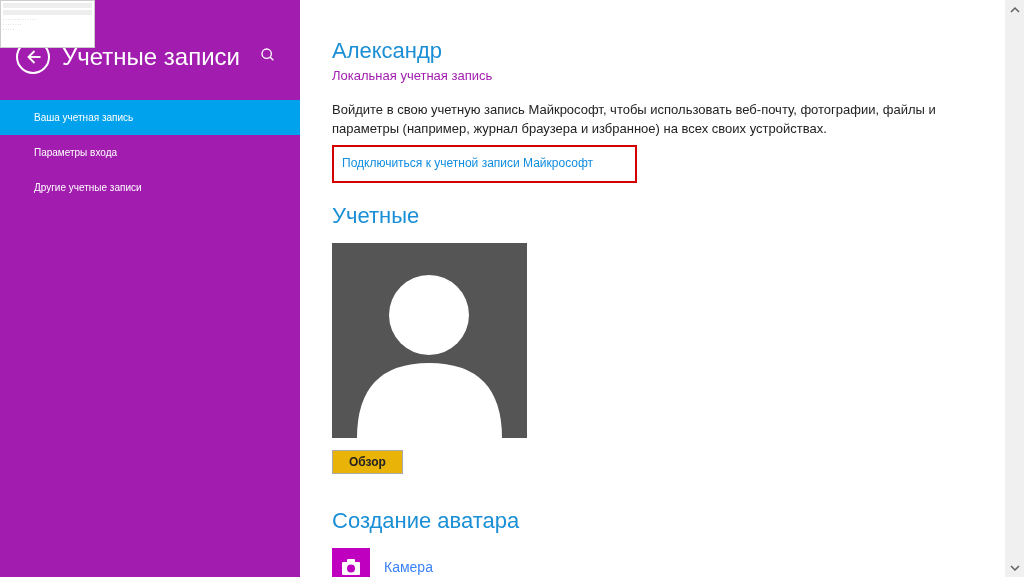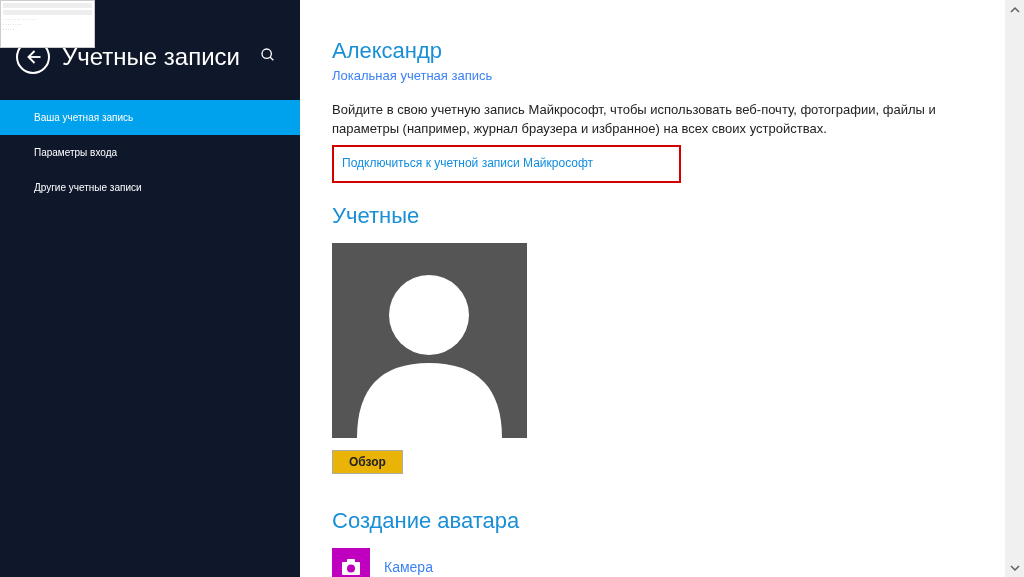--- a/index.html
+++ b/index.html
@@ -35,21 +35,21 @@
     color: #606060;
     font-size: 10px;
     display: flex;
     align-items: center;
     justify-content: center;
     cursor: pointer;
   }
   .scroll-track { flex: 1; width: 19px; background: #f0f0f0; }
   .sidebar {
     width: 300px;
-    background: #0f172a;
+    background: #a21caf;
     color: #fff;
     flex: 0 0 300px;
     padding-top: 30px;
   }
   .sidebar-header {
     display: flex;
     align-items: center;
     padding: 10px 20px 20px 16px;
   }
   .back-btn {
@@ -93,34 +93,34 @@
     color: #222;
   }
   .user-name {
     color: #1a8fd6;
     font-size: 22px;
     font-weight: 400;
     margin-bottom: 4px;
   }
   .account-type {
     font-size: 13px;
-    color: #3b82f6;
+    color: #a21caf;
     margin-bottom: 18px;
   }
   .desc {
     font-size: 13px;
     color: #222;
     line-height: 1.45;
   }
   .highlight-box {
     border: 2px solid #d40000;
     padding: 6px 8px 10px 8px;
     margin-top: 6px;
     margin-bottom: 20px;
-    width: 349px;
+    width: 305px;
   }
   .connect-link {
     color: #0f8de0;
     font-size: 12px;
     cursor: pointer;
   }
   .section-head {
     color: #1a8fd6;
     font-size: 22px;
     font-weight: 400;

